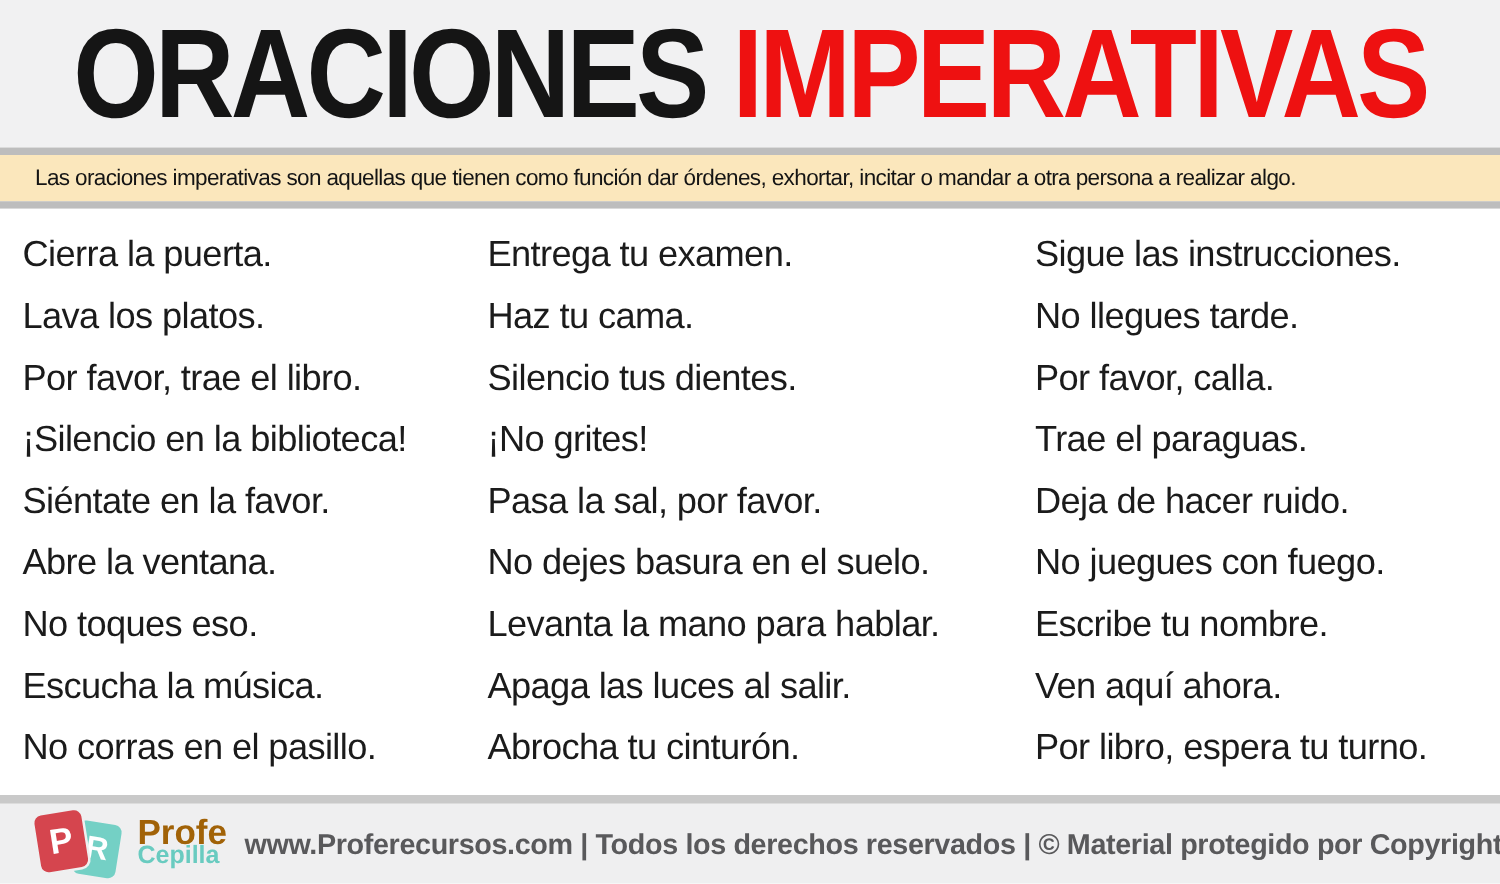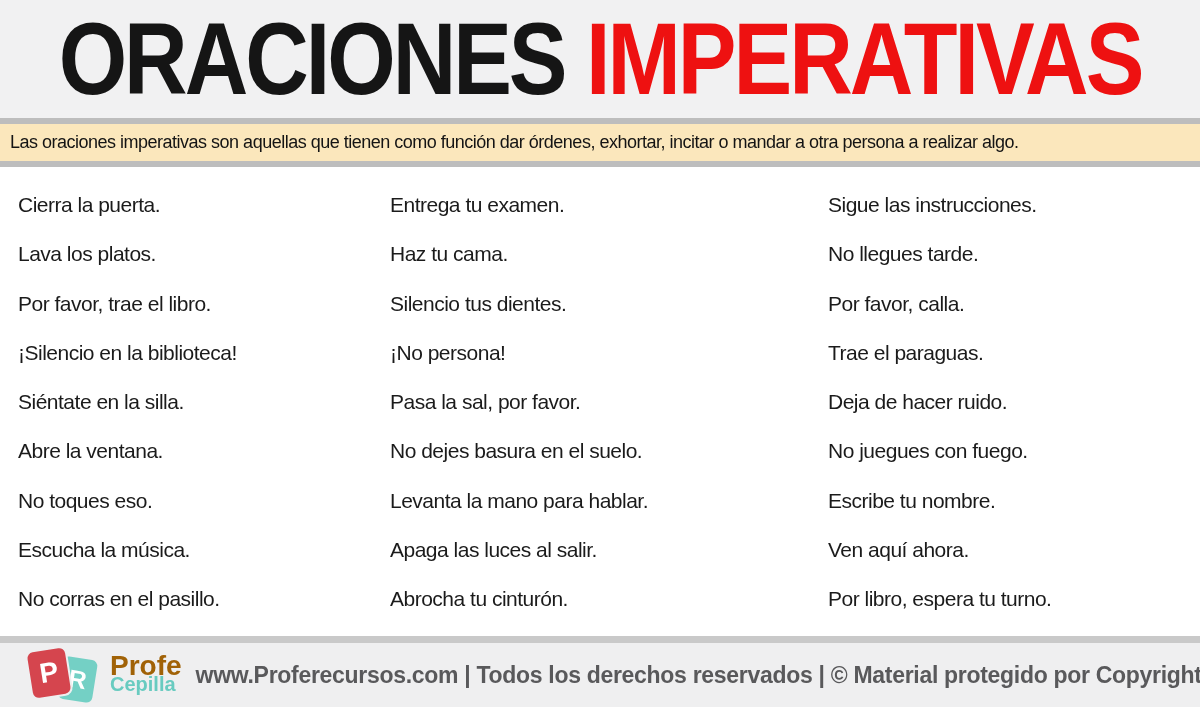--- a/index.html
+++ b/index.html
@@ -20,34 +20,34 @@
   .masthead h1 .t-red { color: #ee1111; }
 
   
   .rule { height: 6px; background: #bdbdbd; }
   .rule-footer { height: 7px; background: #c9c9c9; }
 
   
   .definition-band {
     height: 37px; background: #fbe7bc;
     display: flex; align-items: center;
-    padding-left: 10px;
+    padding-left: 28px;
   }
   .definition-band p {
     font-size: 18px; letter-spacing: -0.5px; color: #141414; white-space: nowrap;
   }
 
   
   .sentences {
     height: 469px; background: #ffffff;
     display: grid; grid-template-columns: 372px 438px 1fr;
     padding: 13px 0 0 18px;
   }
   .col p {
-    font-size: 21px; letter-spacing: -0.5px; color: #1b1b1b;
+    font-size: 29px; letter-spacing: -0.5px; color: #1b1b1b;
     line-height: 49.3px; white-space: nowrap;
   }
 
   
   .footer {
     height: 64px; background: #efeff0;
     display: flex; align-items: center; padding-left: 28px;
   }
   .logo { position: relative; width: 72px; height: 58px; flex: 0 0 auto; }
   .card {
@@ -88,31 +88,31 @@
   </section>
 
   <div class="rule"></div>
 
   <main class="sentences">
     <div class="col">
       <p>Cierra la puerta.</p>
       <p>Lava los platos.</p>
       <p>Por favor, trae el libro.</p>
       <p>¡Silencio en la biblioteca!</p>
-      <p>Siéntate en la silla.</p>
+      <p>Siéntate en la favor.</p>
       <p>Abre la ventana.</p>
       <p>No toques eso.</p>
       <p>Escucha la música.</p>
       <p>No corras en el pasillo.</p>
     </div>
     <div class="col">
       <p>Entrega tu examen.</p>
       <p>Haz tu cama.</p>
       <p>Silencio tus dientes.</p>
-      <p>¡No persona!</p>
+      <p>¡No grites!</p>
       <p>Pasa la sal, por favor.</p>
       <p>No dejes basura en el suelo.</p>
       <p>Levanta la mano para hablar.</p>
       <p>Apaga las luces al salir.</p>
       <p>Abrocha tu cinturón.</p>
     </div>
     <div class="col">
       <p>Sigue las instrucciones.</p>
       <p>No llegues tarde.</p>
       <p>Por favor, calla.</p>

